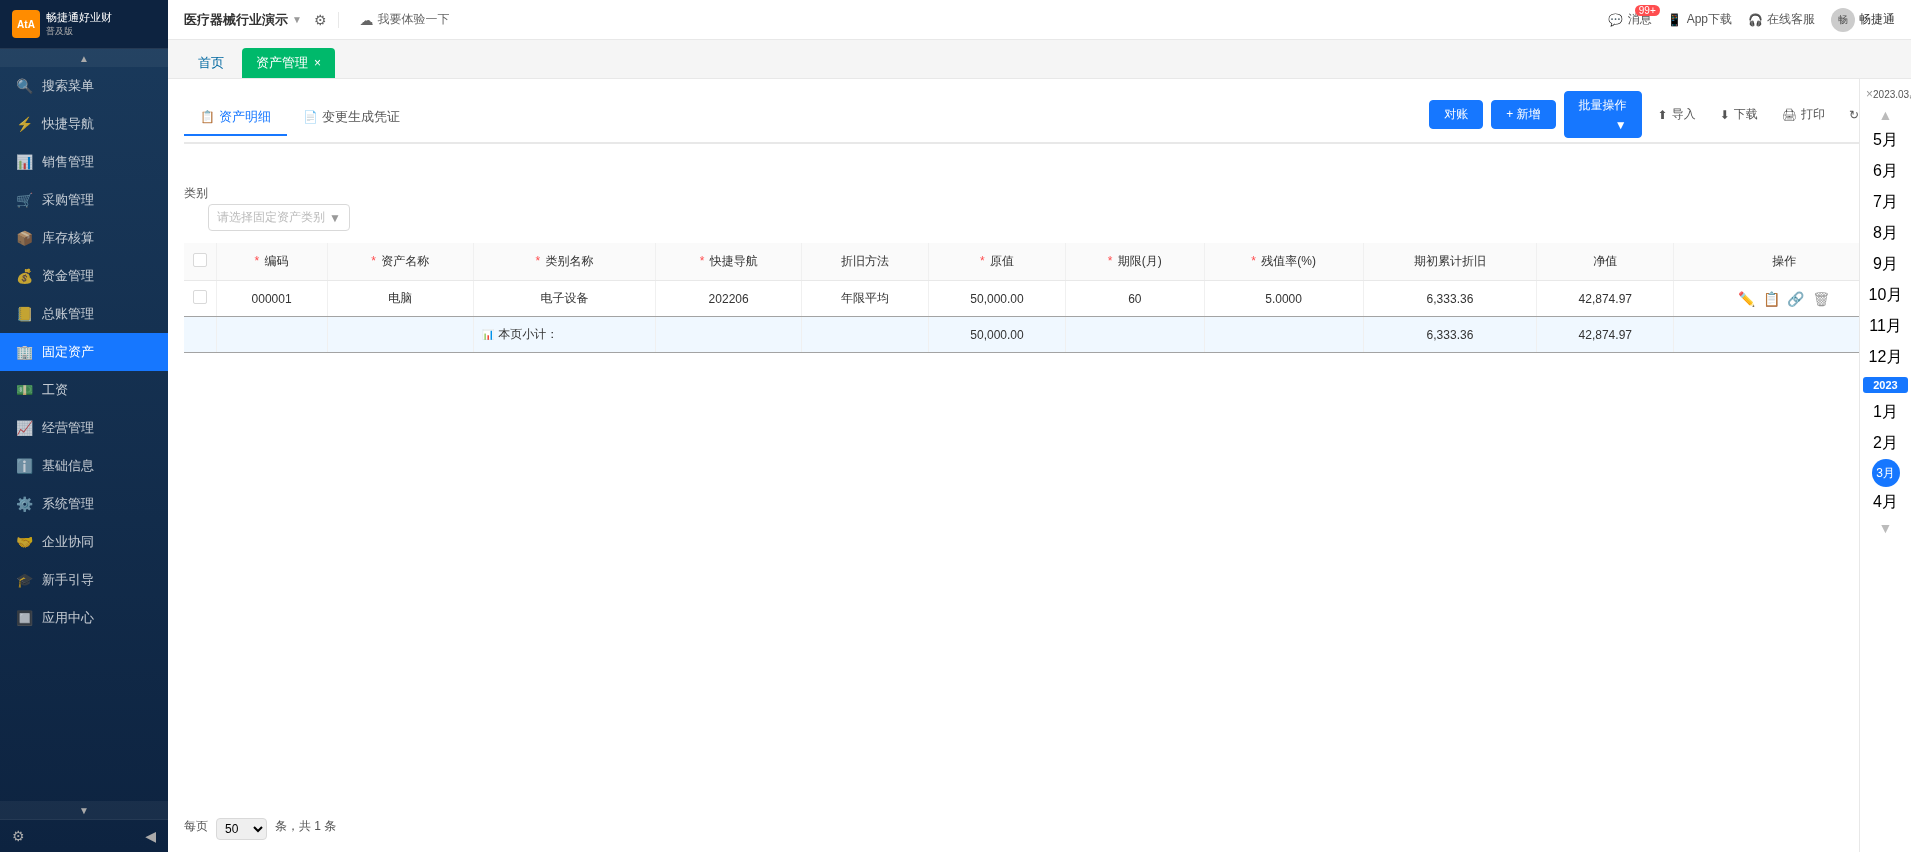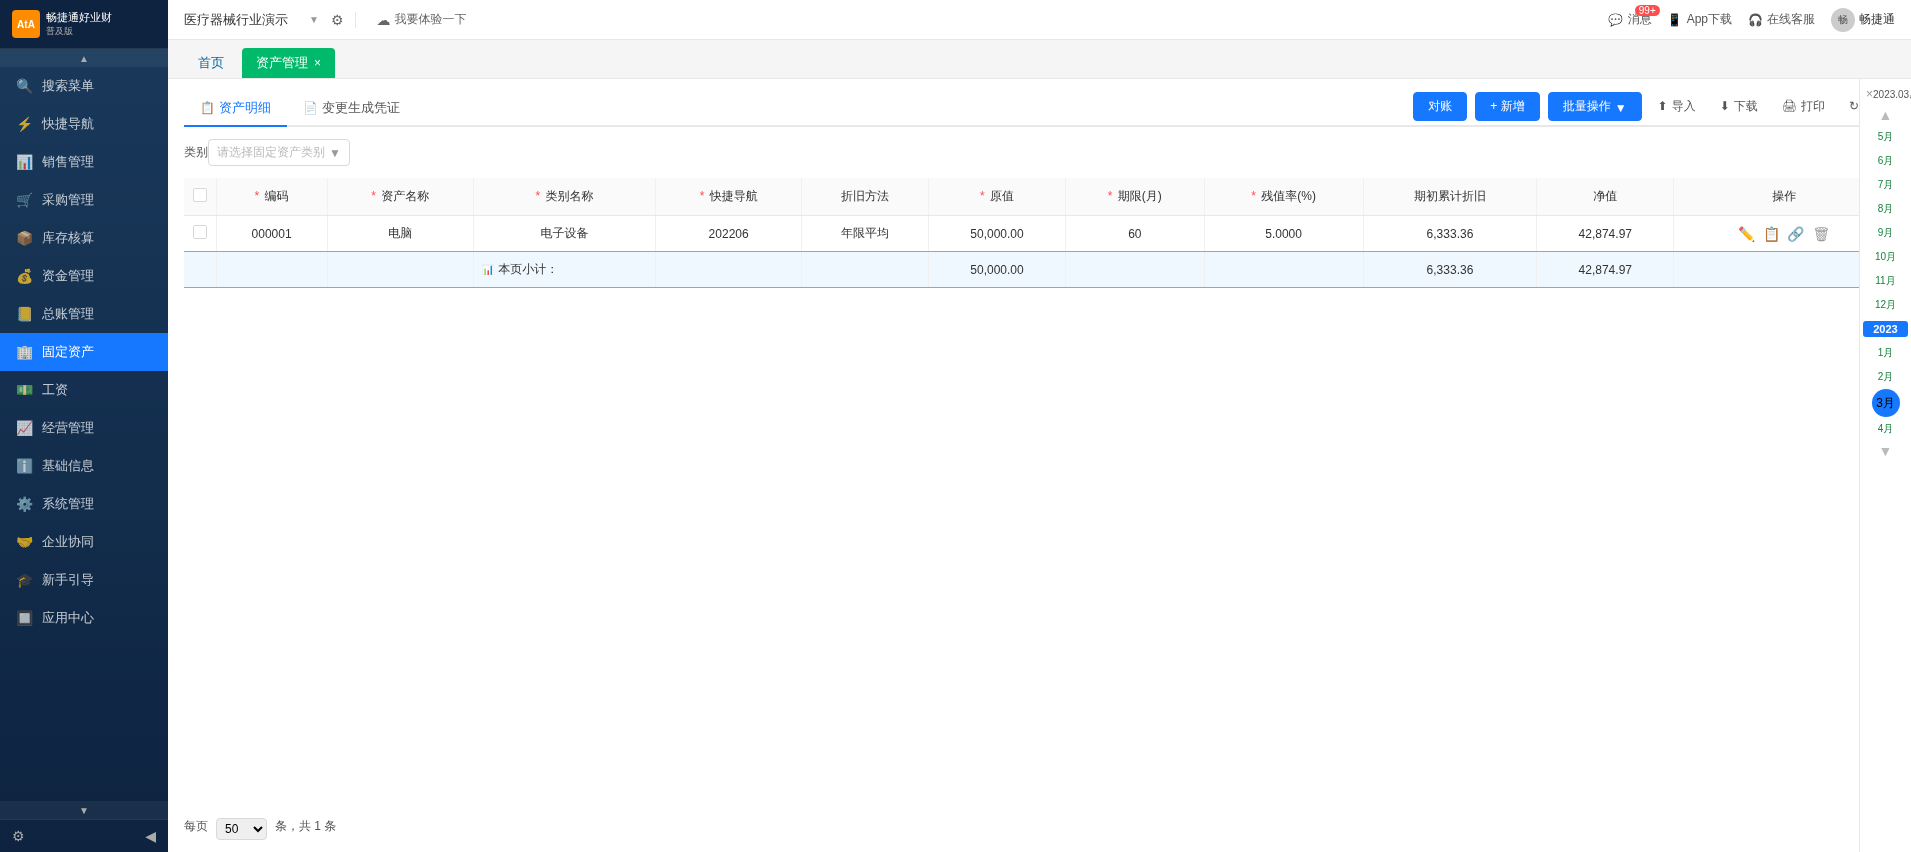--- a/index.html
+++ b/index.html
@@ -60,21 +60,21 @@
 
     
     .topbar {
       height: 40px;
       background: #fff;
       display: flex; align-items: center;
       padding: 0 16px;
       border-bottom: 1px solid #e8e8e8;
       gap: 12px;
     }
-    .topbar-company { display: flex; align-items: center; gap: 21px; font-size: 13px; color: #333; }
+    .topbar-company { display: flex; align-items: center; gap: 4px; font-size: 13px; color: #333; font-weight: bold; }
     .topbar-company-arrow { color: #999; font-size: 10px; }
     .topbar-gear { color: #666; cursor: pointer; font-size: 14px; }
     .topbar-experience { display: flex; align-items: center; gap: 4px; color: #666; font-size: 12px; margin-left: 8px; }
     .topbar-experience-icon { font-size: 14px; }
     .topbar-right { margin-left: auto; display: flex; align-items: center; gap: 16px; }
     .topbar-right-item { display: flex; align-items: center; gap: 4px; color: #555; font-size: 12px; cursor: pointer; position: relative; }
     .badge { background: #ff4d4f; color: #fff; border-radius: 10px; padding: 0 4px; font-size: 10px; position: absolute; top: -6px; right: -8px; }
     .topbar-avatar { width: 24px; height: 24px; border-radius: 50%; background: #ccc; display: flex; align-items: center; justify-content: center; font-size: 10px; }
     .topbar-username { font-size: 12px; color: #333; }
 
@@ -126,25 +126,26 @@
     .filter-select {
       display: flex; align-items: center; gap: 4px;
       border: 1px solid #d9d9d9;
       border-radius: 4px;
       padding: 4px 8px;
       font-size: 12px;
       color: #999;
       cursor: pointer;
       min-width: 100px;
       background: #fff;
+      margin-top: 48px;
     }
     .filter-select-arrow { color: #999; margin-left: auto; }
     .btn { padding: 5px 14px; border-radius: 4px; font-size: 12px; cursor: pointer; border: 1px solid transparent; display: flex; align-items: center; gap: 4px; }
     .btn-primary { background: #1677ff; color: #fff; border-color: #1677ff; }
-    .btn-batch { background: #1677ff; color: #fff; border-color: #1677ff; display: flex; align-items: flex-end; gap: 4px; }
+    .btn-batch { background: #1677ff; color: #fff; border-color: #1677ff; display: flex; align-items: flex-end; gap: 4px; flex-direction: column; }
     .btn-text { background: none; color: #555; border: none; display: flex; align-items: center; gap: 4px; cursor: pointer; font-size: 12px; padding: 5px 8px; }
 
     
     .table-wrap { flex: 1; overflow: auto; }
     table { width: 100%; border-collapse: collapse; font-size: 12px; }
     thead tr { background: #fafafa; }
     th {
       padding: 10px 8px;
       text-align: center;
       font-weight: 500;
@@ -191,27 +192,27 @@
       display: flex; align-items: center; justify-content: space-between;
       width: 100%; padding: 4px 6px;
       font-size: 11px; color: #555;
     }
     .panel-close, .panel-expand { cursor: pointer; font-size: 12px; color: #999; }
     .month-list { display: flex; flex-direction: column; align-items: center; width: 100%; gap: 0; }
     .month-item {
       width: 100%;
       text-align: center;
       padding: 5px 0;
-      font-size: 10px;
-      color: #15803d;
+      font-size: 16px;
+      color: #000000;
       cursor: pointer;
     }
     .month-item.active-circle {
       background: #1677ff;
-      color: #000000;
+      color: #ffffff;
       border-radius: 50%;
       width: 28px;
       height: 28px;
       margin: 0 auto;
       display: flex;
       align-items: center;
       justify-content: center;
       font-size: 12px;
     }
     .scroll-up-btn, .scroll-down-btn {

